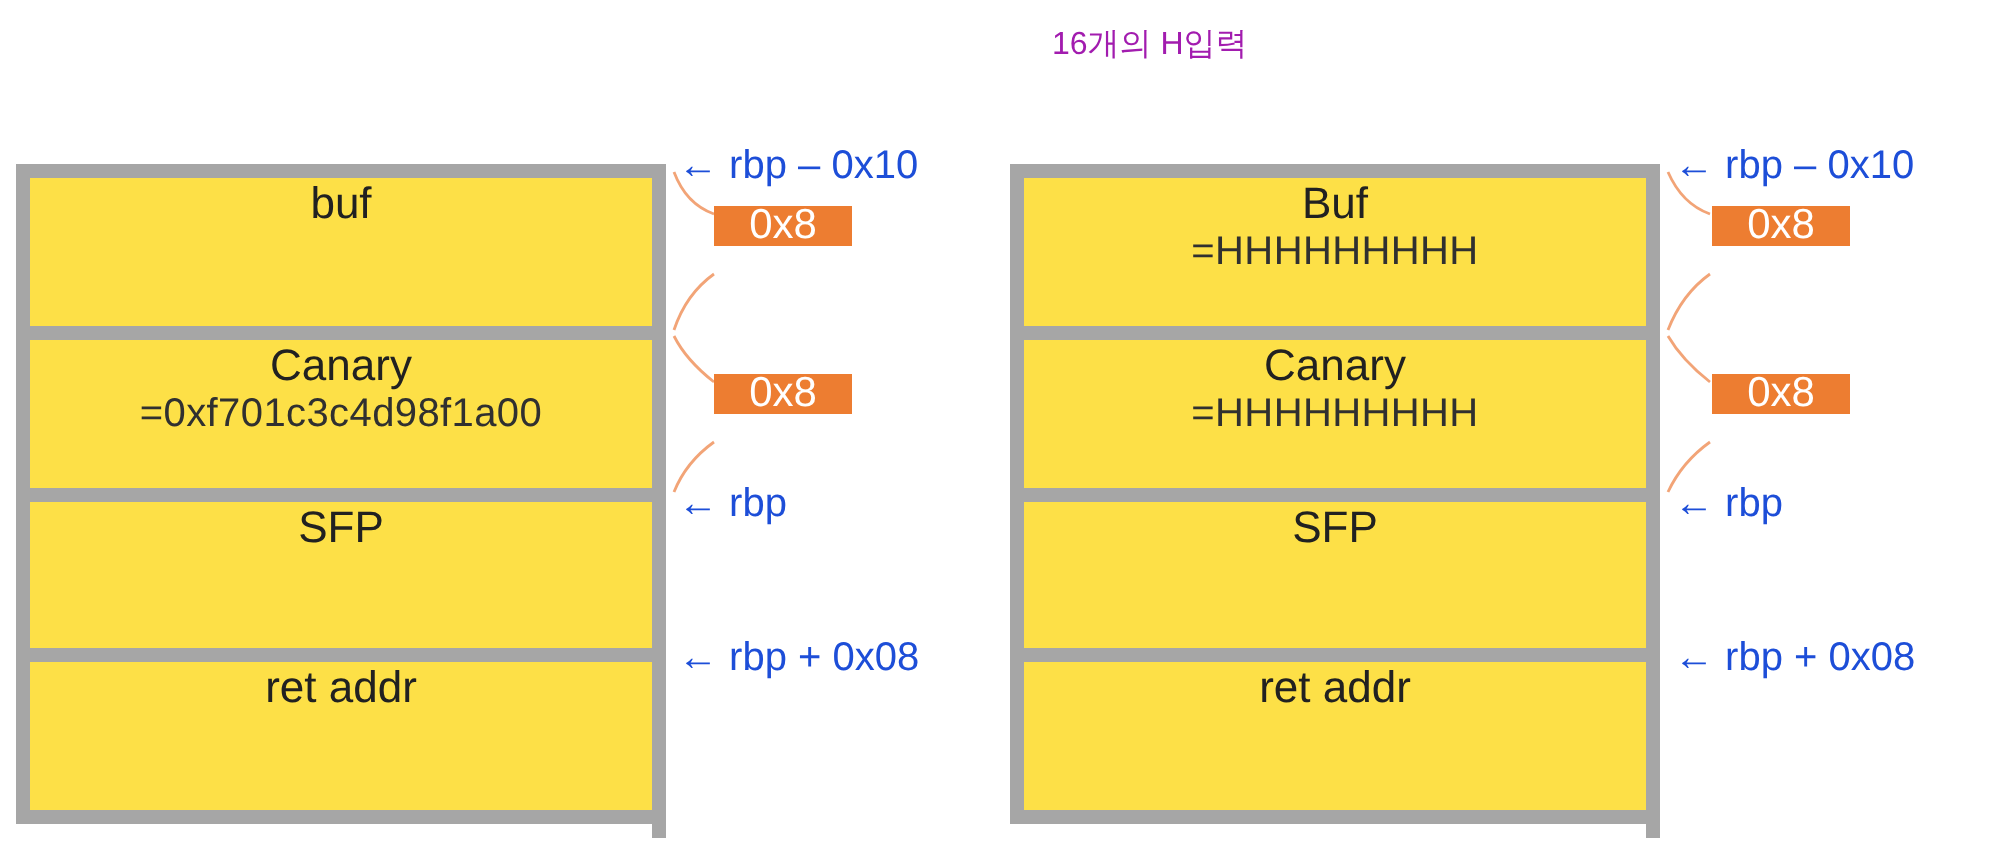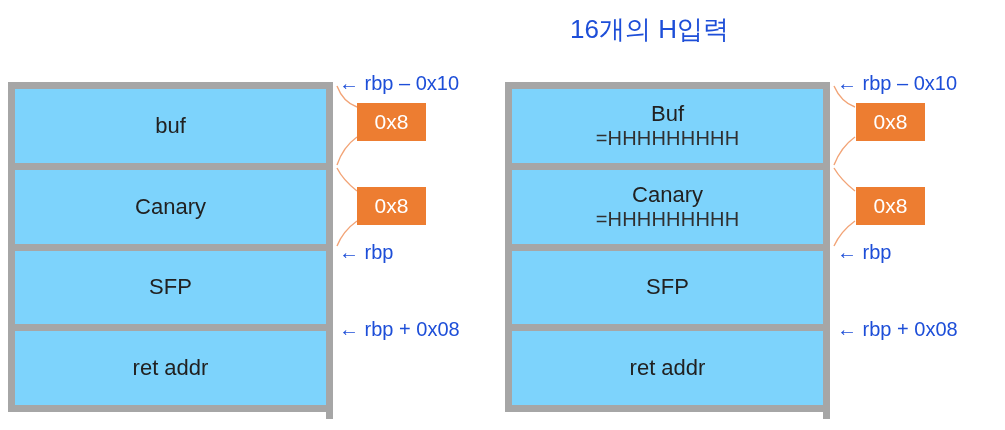--- a/index.html
+++ b/index.html
@@ -2,44 +2,44 @@
 <html><head>
 <meta charset="utf-8">
 <style>
   * { margin:0; padding:0; box-sizing:border-box; }
   body { background:#ffffff; font-family:"Liberation Sans","DejaVu Sans",sans-serif; }
   #page {
     position:relative; width:1005px; height:430px; background:#ffffff; overflow:hidden;
     color:#212121;
   }
   .title {
-    position:absolute; left:570px; top:12px;
-    font-size:26px; color:#1d4ed8; white-space:nowrap;
+    position:absolute; left:526px; top:12px;
+    font-size:16px; color:#a21caf; white-space:nowrap;
   }
   .stack {
     position:absolute; top:82px; width:325px; height:330px;
     border:7px solid #A6A6A6; background:#ffffff;
     display:flex; flex-direction:column;
   }
   .stack.left  { left:8px; }
   .stack.right { left:505px; }
   .cell {
-    flex:1; display:flex; flex-direction:column; align-items:center; justify-content:center;
-    background:#7dd3fc; line-height:1.18; text-align:center;
+    flex:1; display:flex; flex-direction:column; align-items:center; justify-content:flex-start;
+    background:#fde047; line-height:1.18; text-align:center;
   }
   .cell-label { font-size:22px; color:#212121; }
   .cell-value { font-size:20px; color:#303030; letter-spacing:0.2px; }
   .cell-value:empty { display:none; }
   .stack.left .cell-value { font-size:20px; }
   .divider { height:7px; background:#A6A6A6; flex:none; }
   .nub {
     position:absolute; right:-7px; width:7px; height:7px; background:#A6A6A6;
   }
   .badge {
-    position:absolute; width:69px; height:38px; background:#ED7D31;
+    position:absolute; width:69px; height:20px; background:#ED7D31;
     color:#ffffff; font-size:21px;
     display:flex; align-items:center; justify-content:center;
   }
   .ptr-label {
     position:absolute; font-size:20px; color:#1d4ed8; white-space:nowrap;
   }
   #connectors { position:absolute; left:0; top:0; pointer-events:none; }
 </style>
 </head>
 <body>
@@ -49,20 +49,21 @@
   <div class="title">16개의 H입력</div>
 
   <div class="stack left">
     <div class="cell">
       <div class="cell-label">buf</div>
 
     </div>
     <div class="divider"></div>
     <div class="cell">
       <div class="cell-label">Canary</div>
+      <div class="cell-value">=0xf701c3c4d98f1a00</div>
     </div>
     <div class="divider"></div>
     <div class="cell">
       <div class="cell-label">SFP</div>
 
     </div>
     <div class="divider"></div>
     <div class="cell">
       <div class="cell-label">ret addr</div>
 

